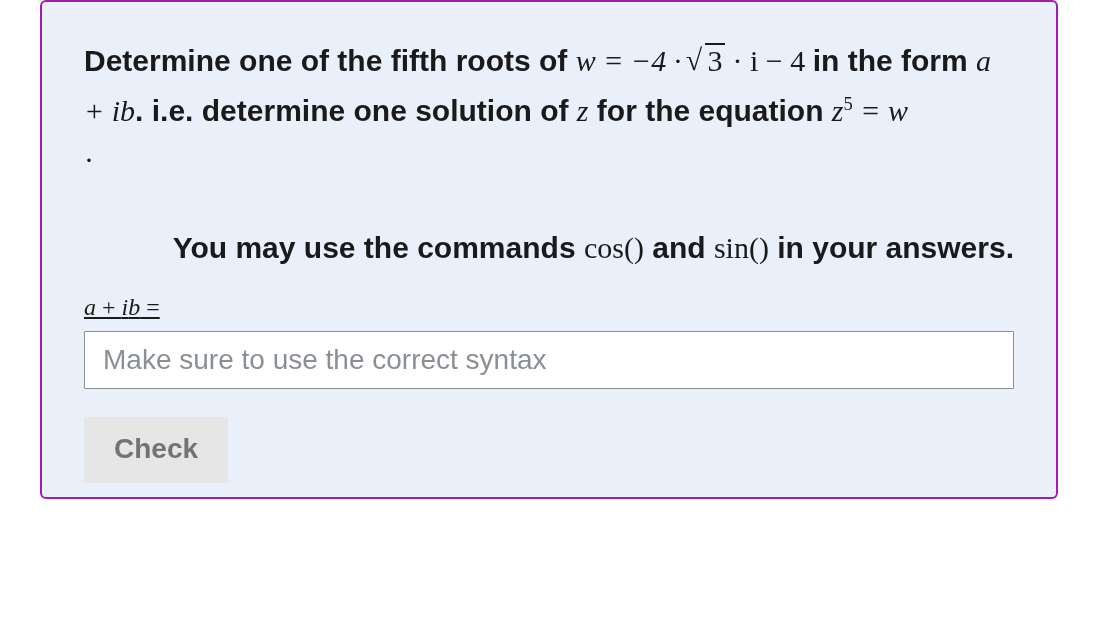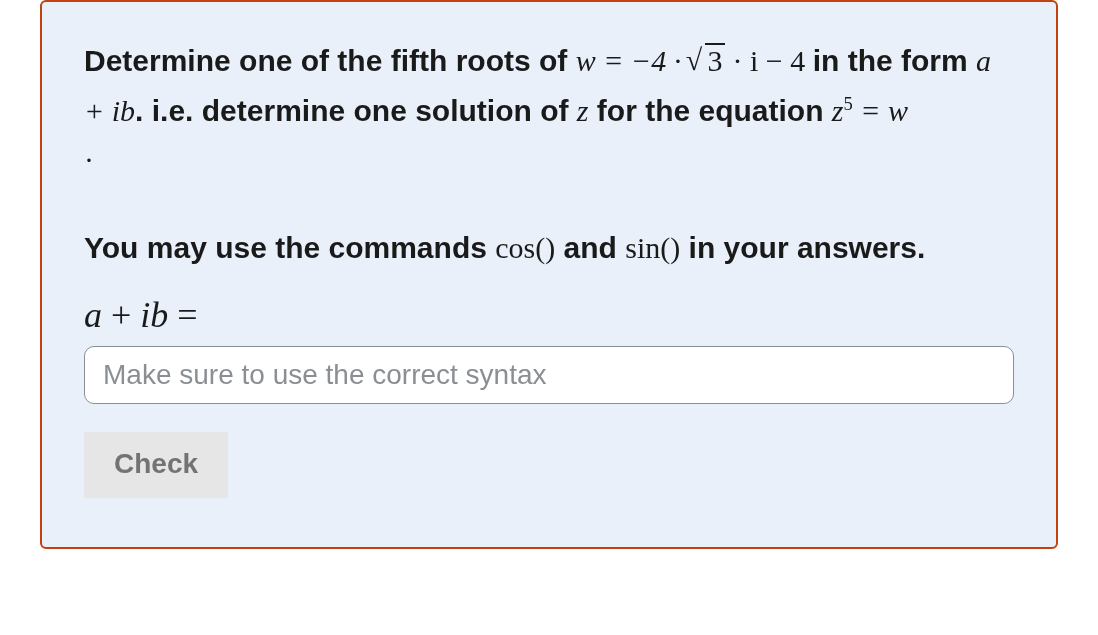--- a/index.html
+++ b/index.html
@@ -28,23 +28,23 @@
   .scroll-container::-webkit-scrollbar-thumb {
     background: #b8b8b8;
     border-radius: 7px;
   }
   .inner {
     min-height: 900px;
     padding: 0 40px 0 40px;
   }
   .card {
     background: #e9f0fa;
-    border: 2px solid #c2410c;
+    border: 2px solid #a21caf;
     border-radius: 6px;
-    padding: 34px 42px 49px 42px;
+    padding: 34px 42px 14px 42px;
     color: #1a1a1a;
   }
   .qtext {
     font-size: 30px;
     line-height: 1.65;
     font-weight: 700;
     color: #1a1a1a;
   }
   .qtext .math {
     font-family: "Times New Roman", Times, serif;
@@ -75,37 +75,39 @@
     display: inline-block;
     line-height: 1.05;
   }
   sup {
     font-size: 0.62em;
     vertical-align: super;
     line-height: 0;
   }
   .para2 {
     margin-top: 38px;
+    text-align: right;
   }
   .answer-label {
     font-family: "Times New Roman", Times, serif;
-    font-size: 36px;
+    font-size: 24px;
     font-weight: 400;
     margin-top: 22px;
+    text-decoration: underline;
   }
   .answer-label .it { font-style: italic; }
   .input-row {
     margin-top: 10px;
   }
   .answer-input {
     width: 100%;
     font-size: 28px;
     padding: 12px 18px;
     border: 1.5px solid #8a8f94;
-    border-radius: 10px;
+    border-radius: 1px;
     color: #6f7479;
     background: #ffffff;
     font-family: Arial, Helvetica, sans-serif;
   }
   .answer-input::placeholder {
     color: #8a8f94;
   }
   .check-btn {
     display: inline-block;
     margin-top: 28px;

